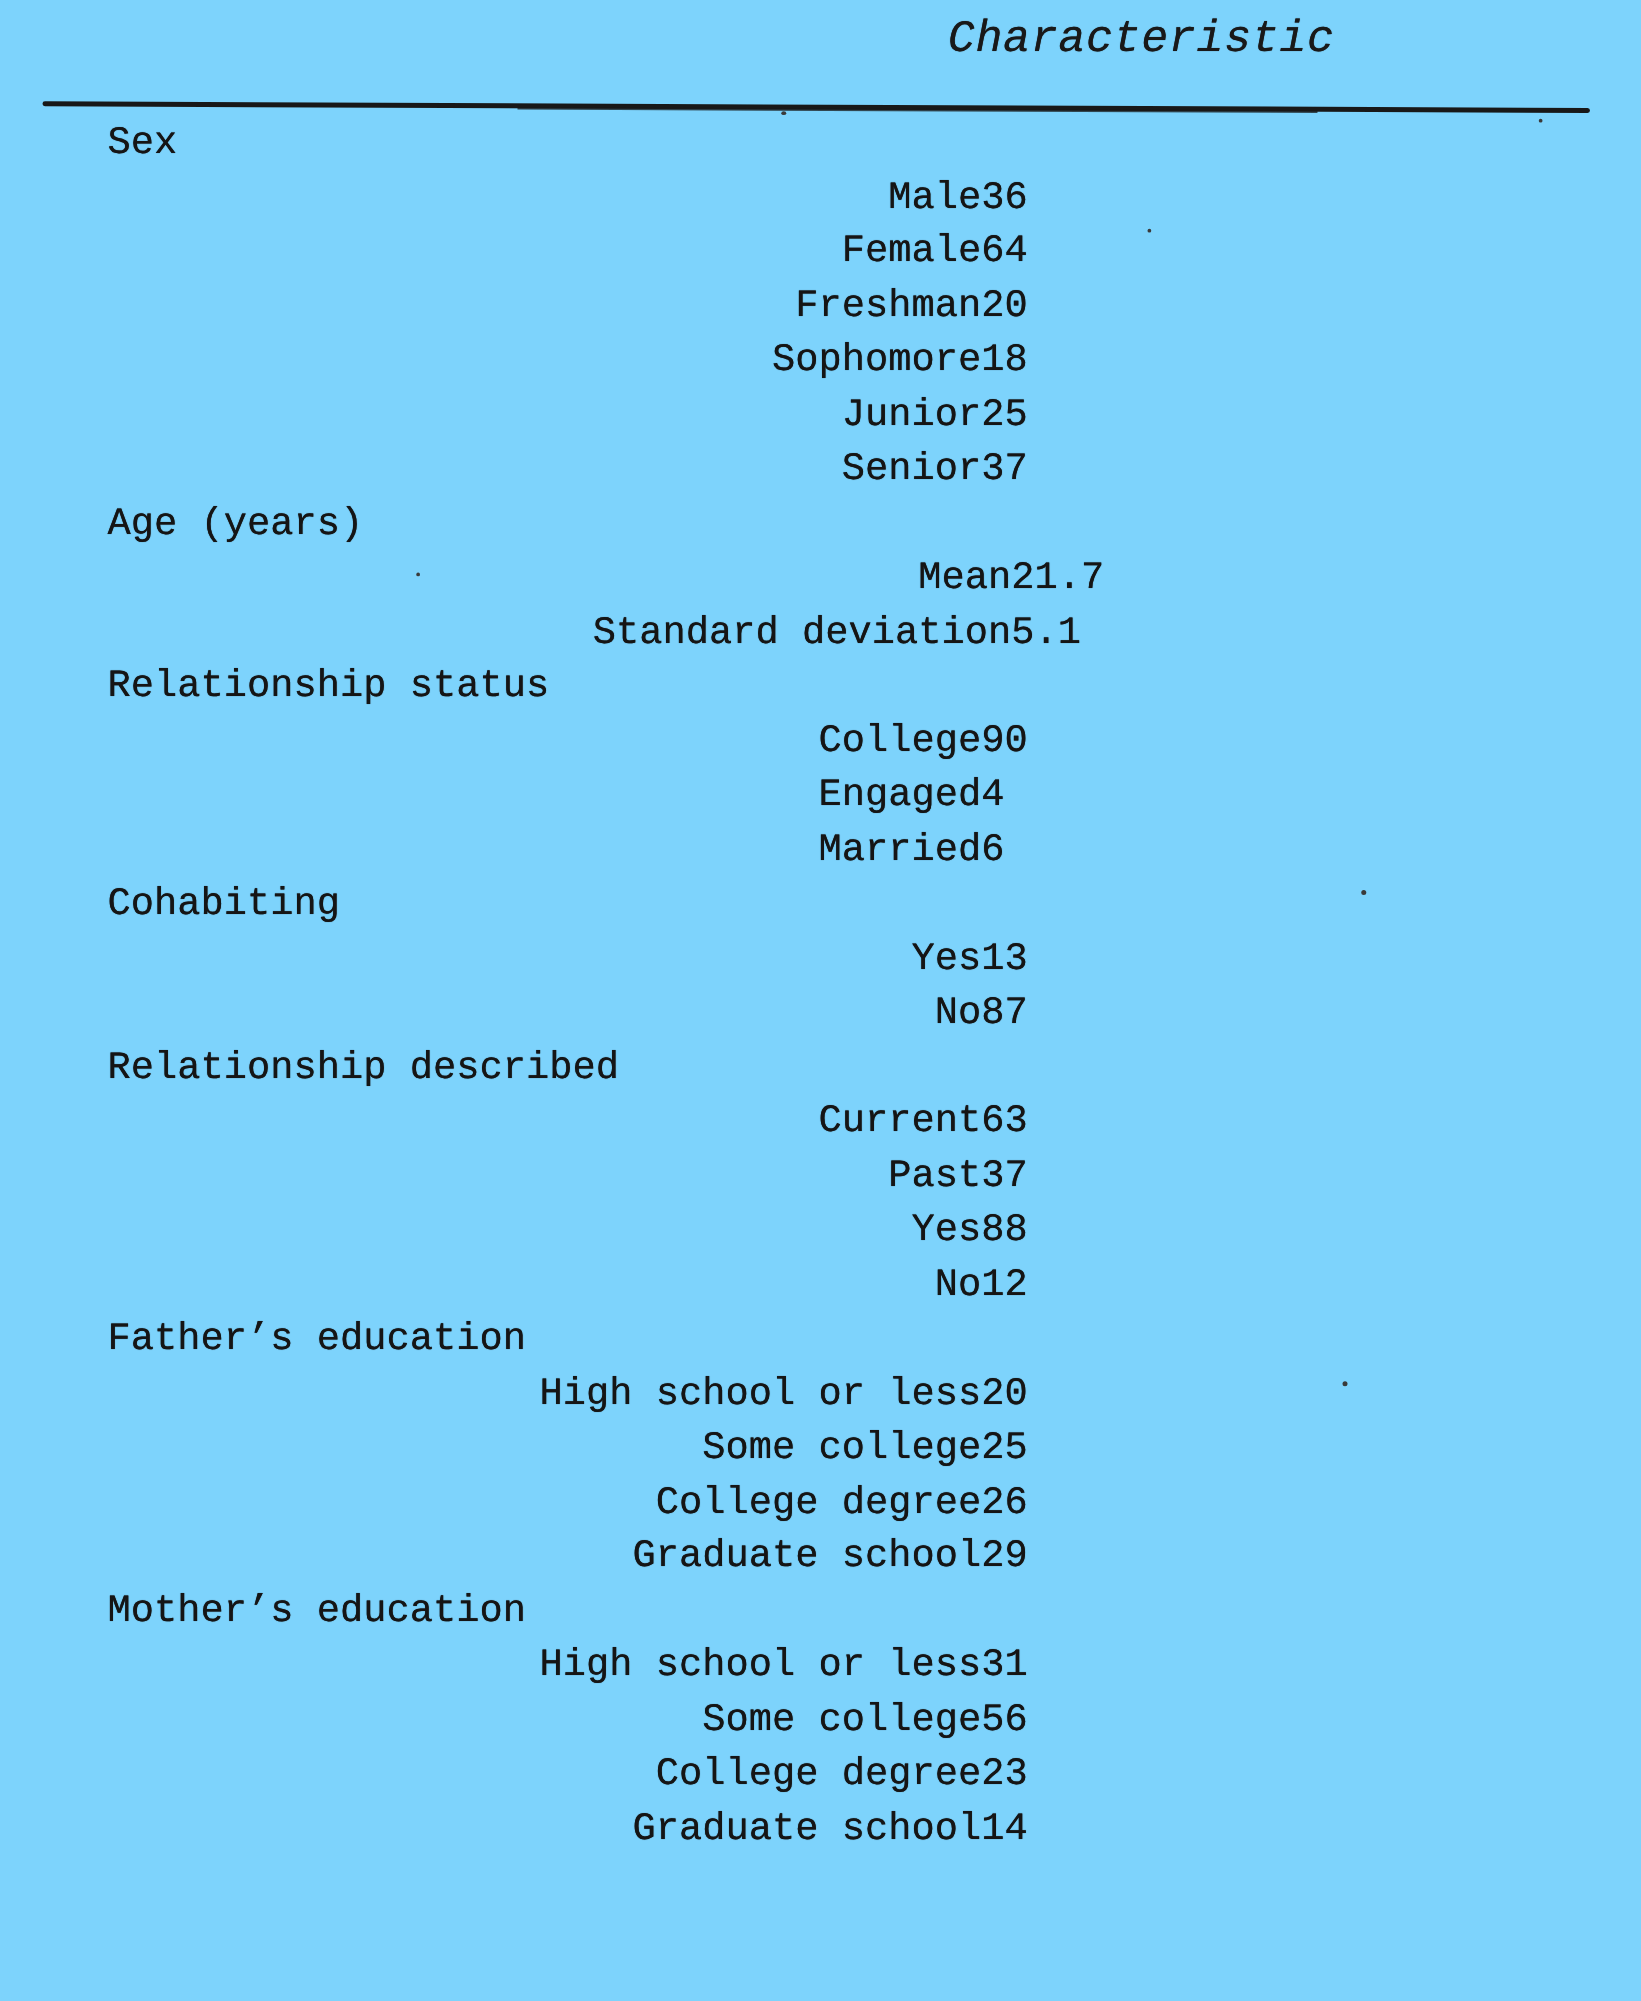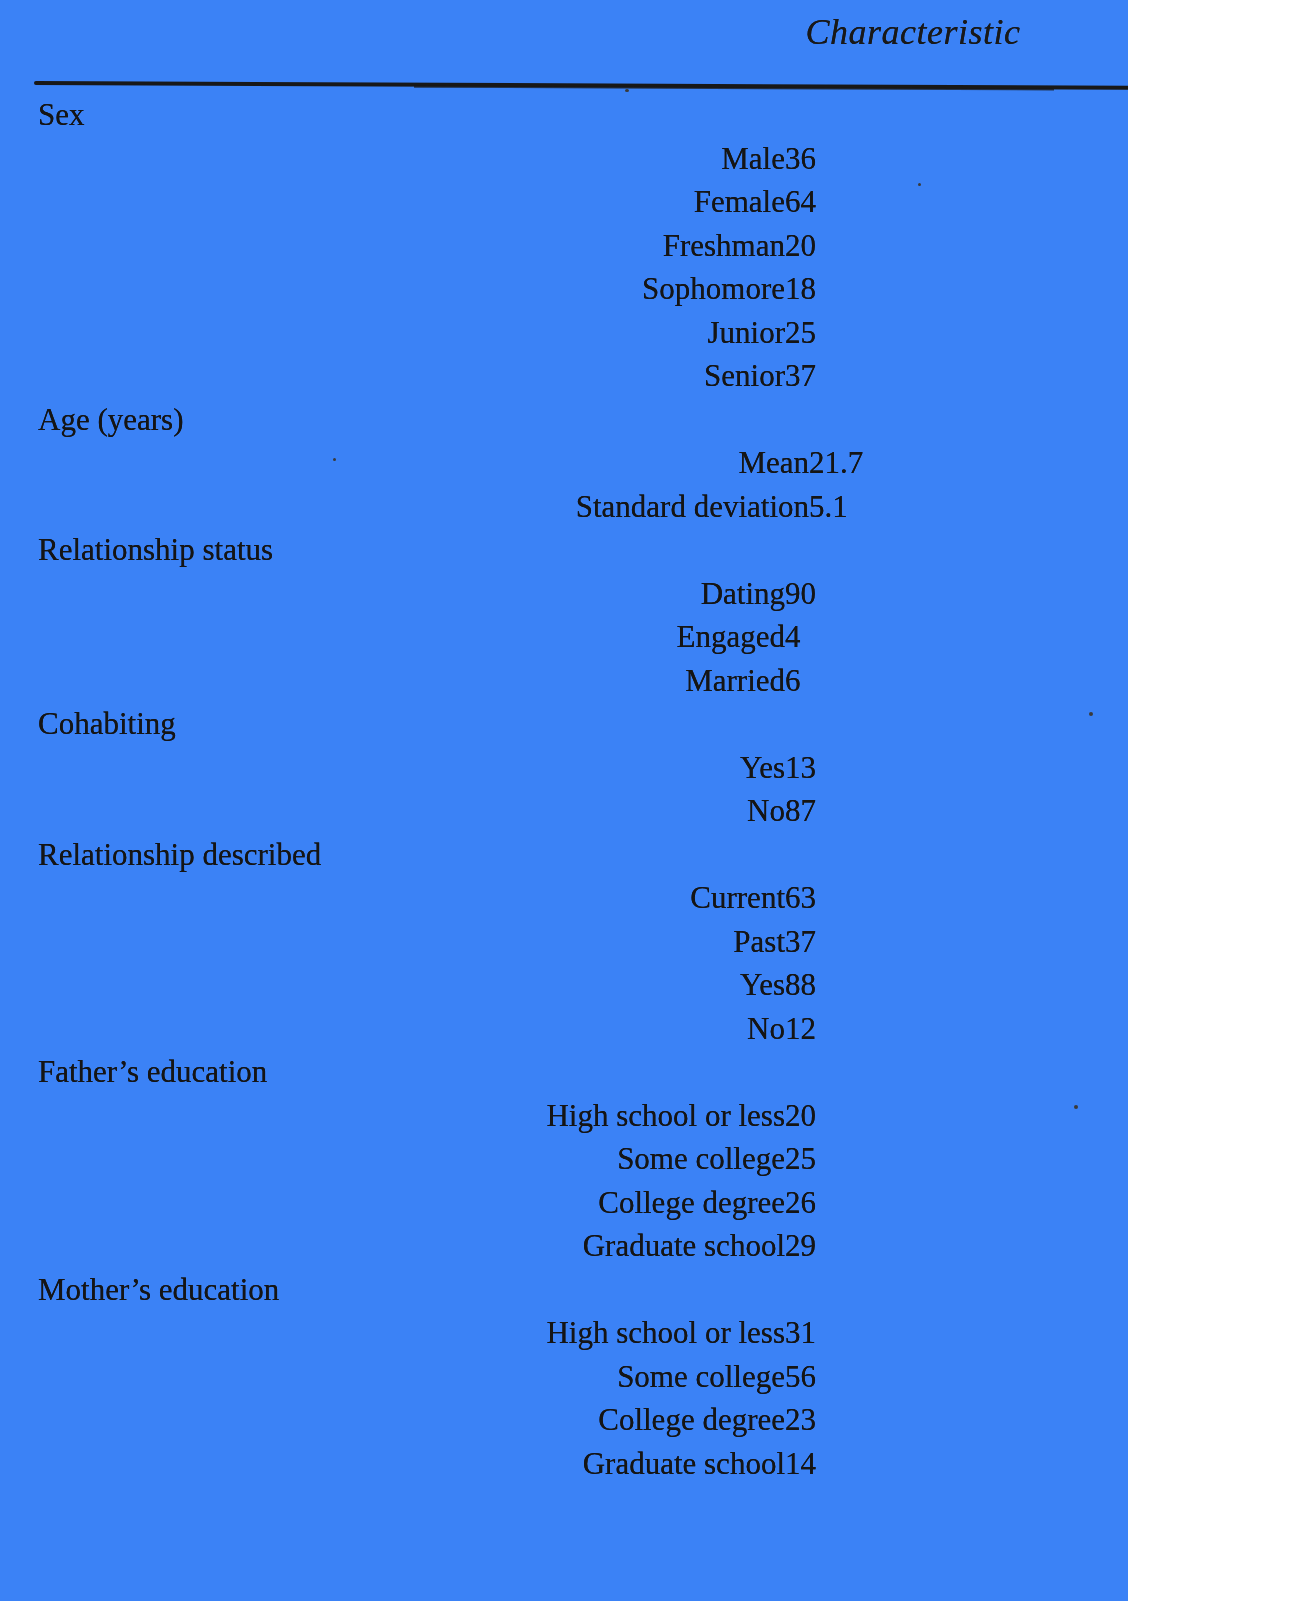--- a/index.html
+++ b/index.html
@@ -1,21 +1,21 @@
 <!DOCTYPE html>
 <html><head>
 <meta charset="utf-8">
 <style>
   html,body{margin:0;padding:0;background:#ffffff;}
   .page{
     position:relative;
-    width:1128px;height:1601px;
-    background:#3b82f6;
+    width:1313px;height:1601px;
+    background:#7dd3fc;
     color:#151515;
-    font-family:Liberation Serif, serif;
+    font-family:Liberation Mono, monospace;
     overflow:hidden;
   }
   .char-header{
     position:absolute;
     top:11px;left:703px;width:420px;
     text-align:center;
     font-style:italic;
     font-size:36px;
     letter-spacing:0.5px;
     color:#191919;
@@ -40,21 +40,21 @@
     top:93px;left:38px;width:1235px;
     font-size:31px;
     line-height:43.5px;
     text-shadow:0 0 0.6px #151515;
   }
   .row{
     display:flex;
     height:43.5px;
     white-space:nowrap;
   }
-  .label{flex:1;}
+  .label{flex:1;margin-left:48px;}
   .row.item .label{padding-left:34px;text-align:right;}
   .value{
     width:150px;
     text-align:left;
     margin-right:314px; 
   }
   .value.int{padding-right:24px;} 
   .speck{
     position:absolute;
     background:#3a3a3a;
@@ -106,21 +106,21 @@
         <span class="value dec">21.7</span>
       </div>
       <div class="row item">
         <span class="label">Standard deviation</span>
         <span class="value dec">5.1</span>
       </div>
       <div class="row section">
         <span class="label">Relationship status</span>
       </div>
       <div class="row item">
-        <span class="label">Dating</span>
+        <span class="label">College</span>
         <span class="value int">90</span>
       </div>
       <div class="row item">
         <span class="label">Engaged</span>
         <span class="value int">4</span>
       </div>
       <div class="row item">
         <span class="label">Married</span>
         <span class="value int">6</span>
       </div>

